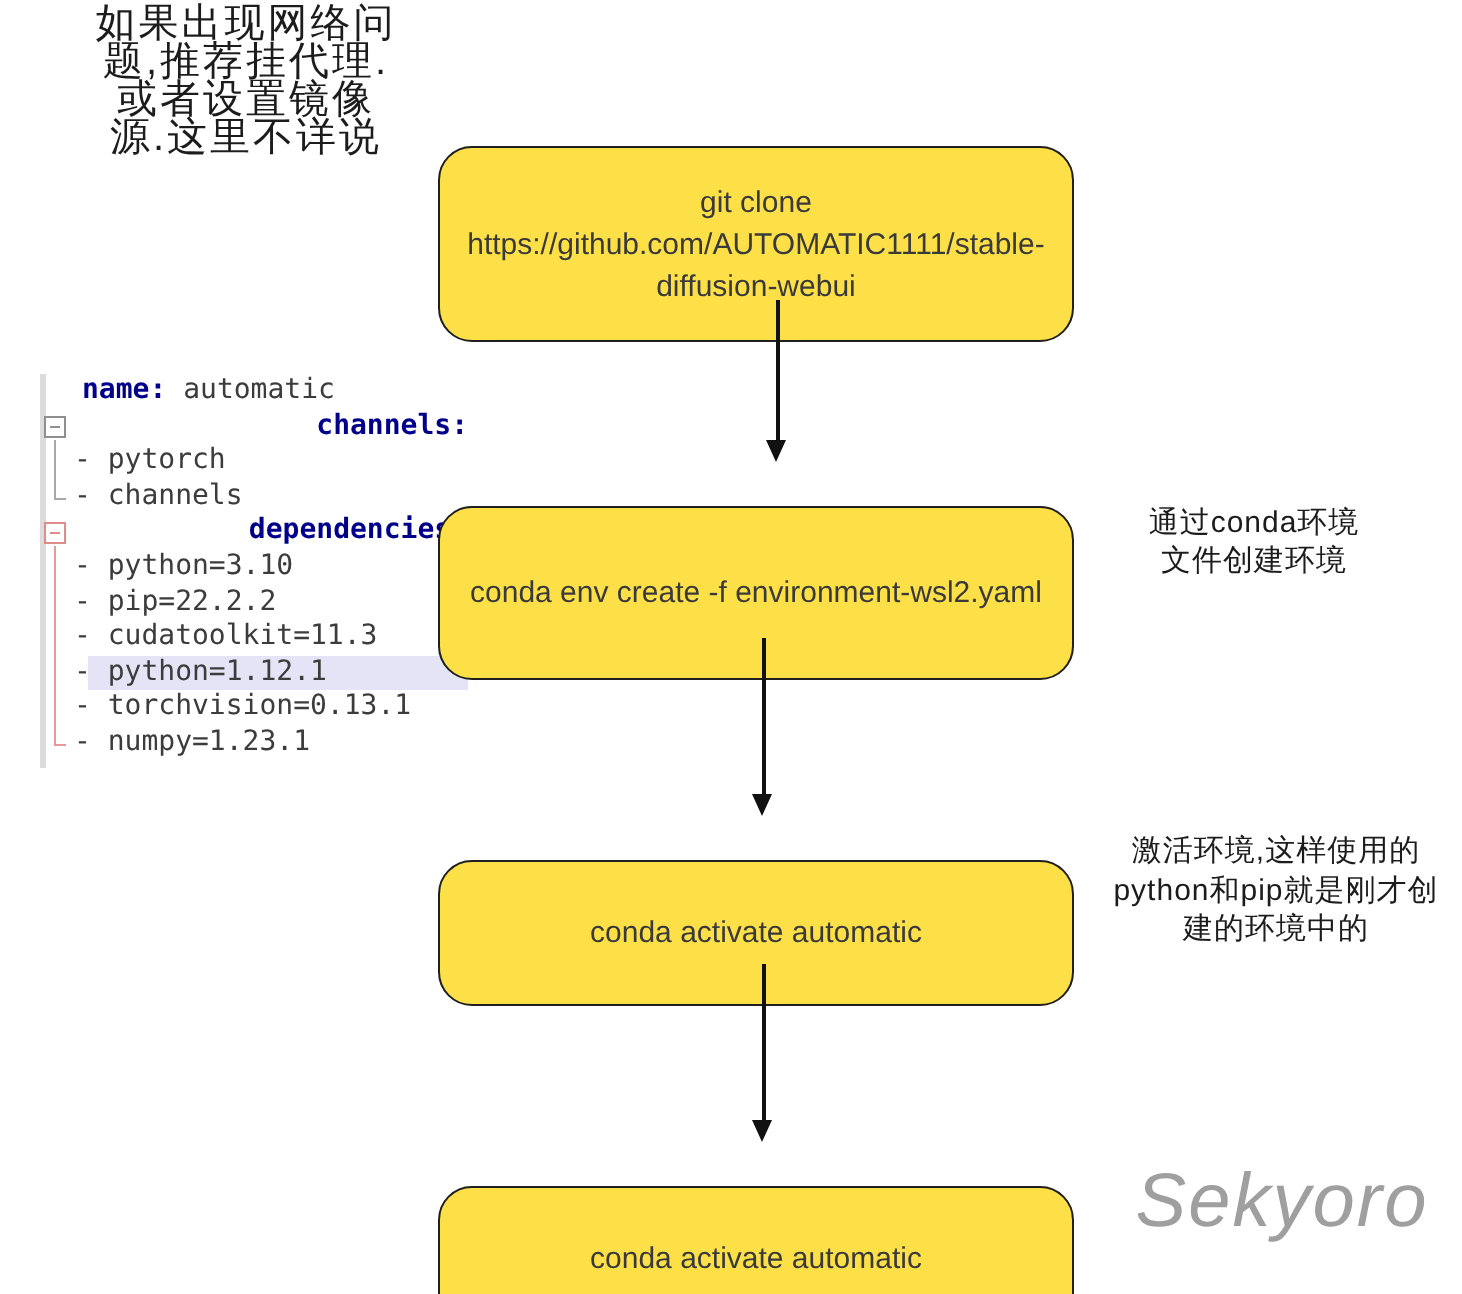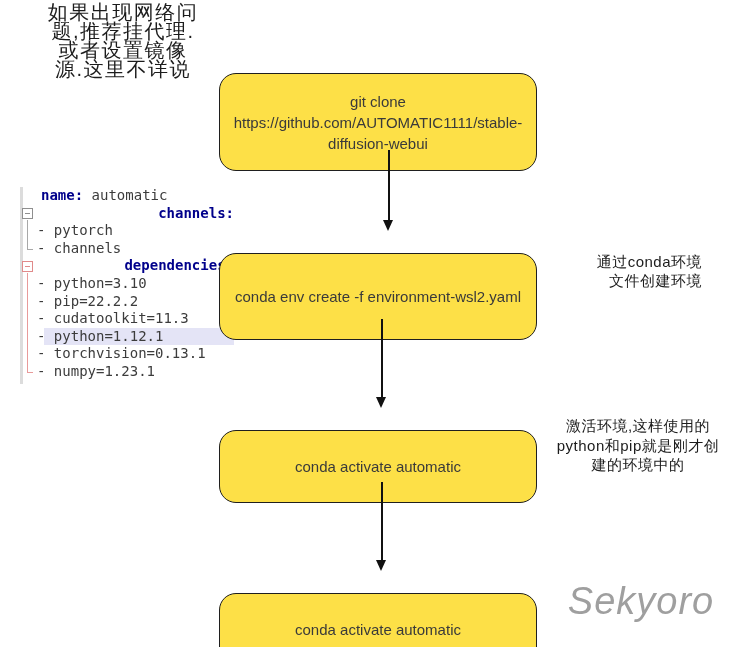--- a/index.html
+++ b/index.html
@@ -8,21 +8,21 @@
     font-family:"Liberation Sans",sans-serif;overflow:hidden;
   }
   
   .note{
     position:absolute;color:#1c1c1c;text-align:center;white-space:pre-line;
   }
   .note-topleft{
     left:28px;top:3px;width:190px;font-size:20px;line-height:19px;letter-spacing:1.5px;
   }
   .note-create{
-    left:552px;top:252px;width:150px;font-size:15px;line-height:19px;letter-spacing:0.5px;text-align:right;
+    left:552px;top:252px;width:150px;font-size:15px;line-height:19px;letter-spacing:0.5px;
   }
   .note-activate{
     left:545px;top:416px;width:186px;font-size:15px;line-height:19.5px;letter-spacing:0.5px;
   }
   .watermark{
     position:absolute;left:556px;top:580px;width:170px;
     font-family:"Liberation Sans",sans-serif;font-style:italic;
     font-size:38px;color:#9f9f9f;letter-spacing:1px;white-space:nowrap;text-align:center;
   }
   

